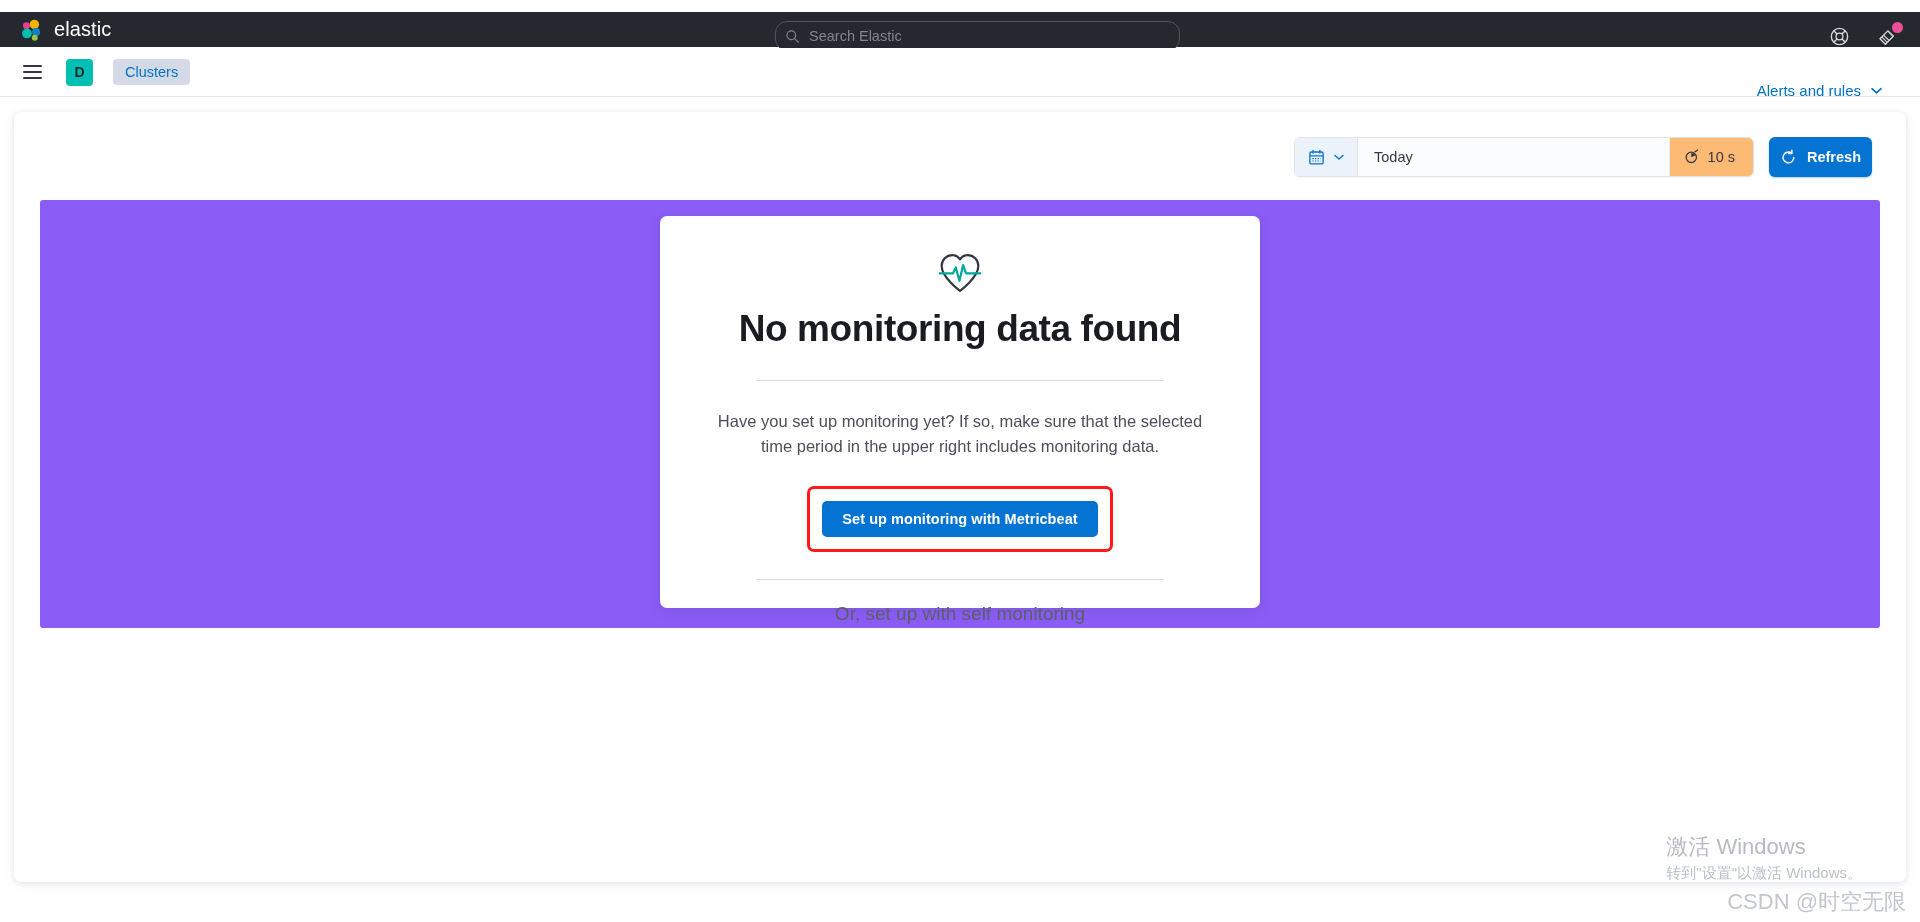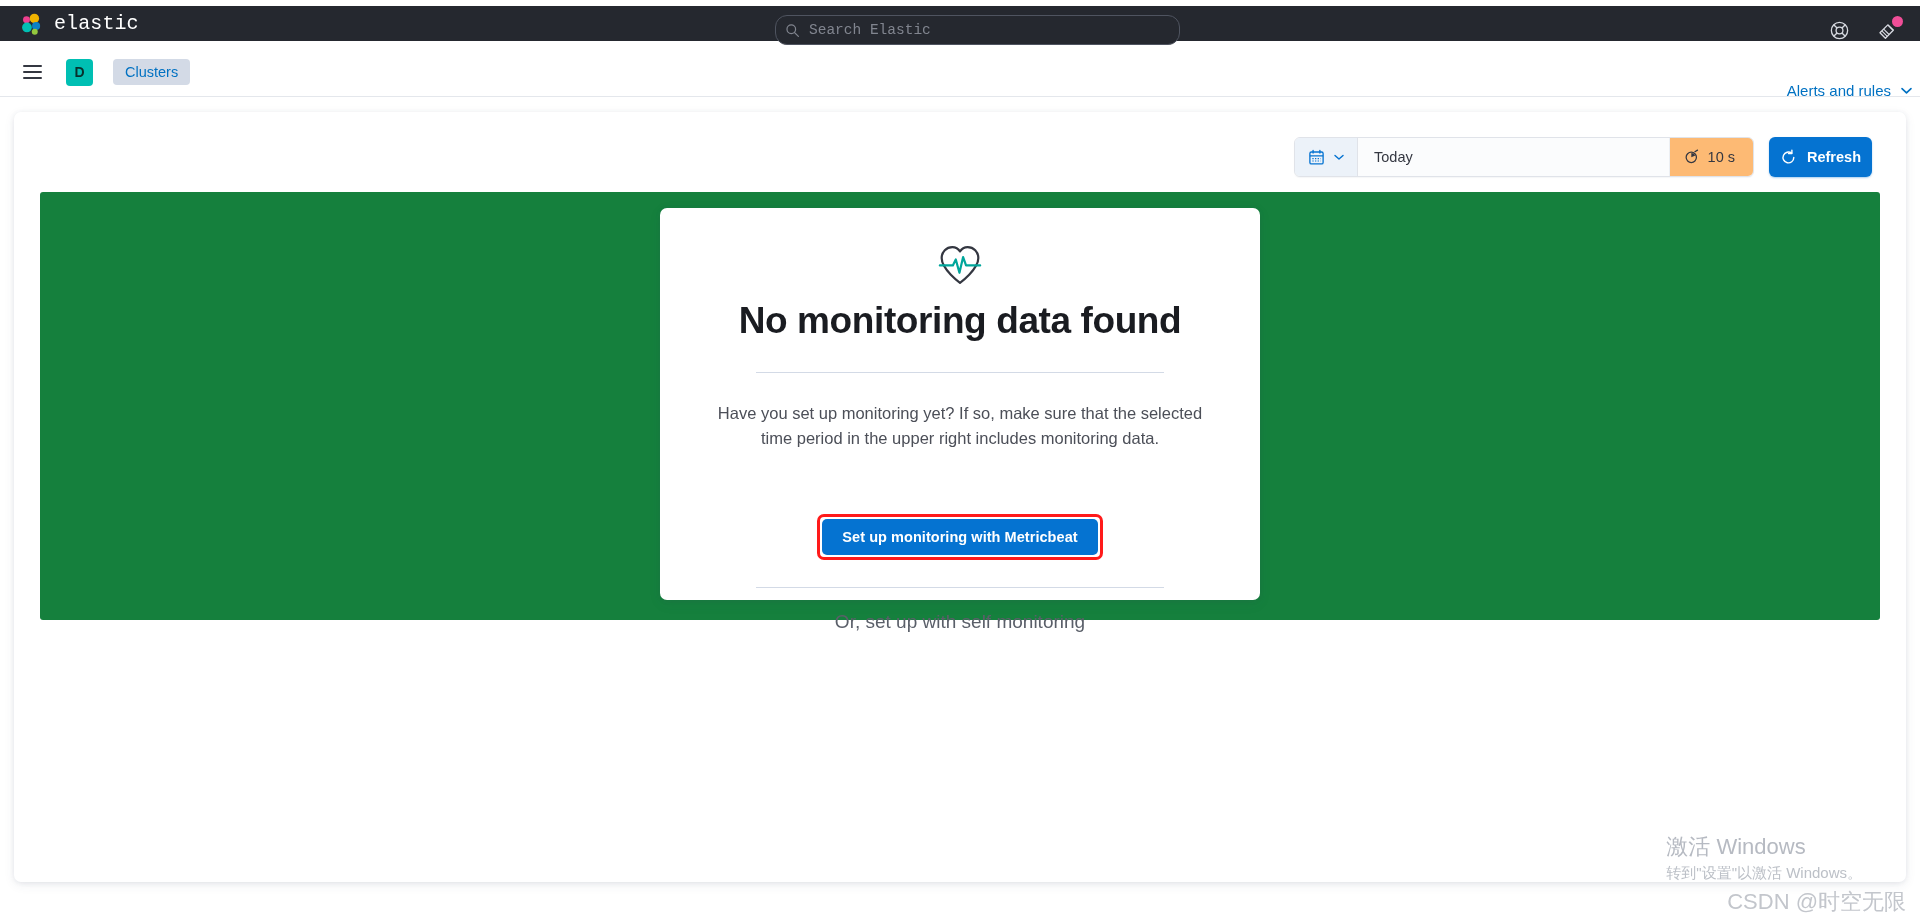--- a/index.html
+++ b/index.html
@@ -14,27 +14,26 @@
   body {
     font-family: "Liberation Sans", sans-serif;
     background: #ffffff;
     color: #343741;
     -webkit-font-smoothing: antialiased;
   }
 
   
   .top-header {
     position: absolute;
-    top: 6px; left: 0;
+    top: 12px; left: 0;
     width: 1920px;
     height: 35px;
     background: #25282f;
     display: flex;
     align-items: center;
-    font-family: Liberation Mono, monospace;
   }
 
   .brand {
     display: flex;
     align-items: center;
     gap: 11px;
     margin-left: 19px;
   }
   .brand-logo { width: 24px; height: 24px; display: block; }
   .brand-name {
@@ -157,21 +156,21 @@
     background: #d3dae6;
     color: #0071c2;
     font-size: 14.5px;
     display: flex;
     align-items: center;
     cursor: pointer;
   }
 
   .alerts-rules {
     position: absolute;
-    right: 6px;
+    right: 36px;
     display: flex;
     align-items: center;
     gap: 8px;
     color: #0071c2;
     font-size: 15px;
     cursor: pointer;
     background: transparent;
     border: none;
     font-family: inherit;
     margin-top: 37px;
@@ -255,25 +254,25 @@
     font-size: 14.5px;
     font-weight: 700;
     cursor: pointer;
     font-family: inherit;
     box-shadow: 0 1px 2px rgba(5,115,209,0.35);
   }
 
   
   .gray-region {
     position: absolute;
-    top: 80px;
+    top: 88px;
     left: 26px;
     width: 1840px;
     height: 428px;
-    background: #15803d;
+    background: #8b5cf6;
     border-radius: 3px;
   }
 
   
   .empty-card {
     position: absolute;
     top: 16px;
     left: 620px;
     width: 600px;
     height: 392px;
@@ -312,23 +311,22 @@
   }
 
   .cta-wrap {
     margin-top: 27px;
     display: flex;
     justify-content: center;
   }
   .cta-annotation {
     border: 3px solid #ff1a1a;
     border-radius: 7px;
-    padding: 2px;
+    padding: 12px;
     display: inline-block;
-    margin-top: 36px;
   }
   .cta-btn {
     background: #0573d1;
     color: #ffffff;
     border: none;
     border-radius: 5px;
     height: 36px;
     padding: 0 20px;
     font-size: 14.5px;
     font-weight: 700;

